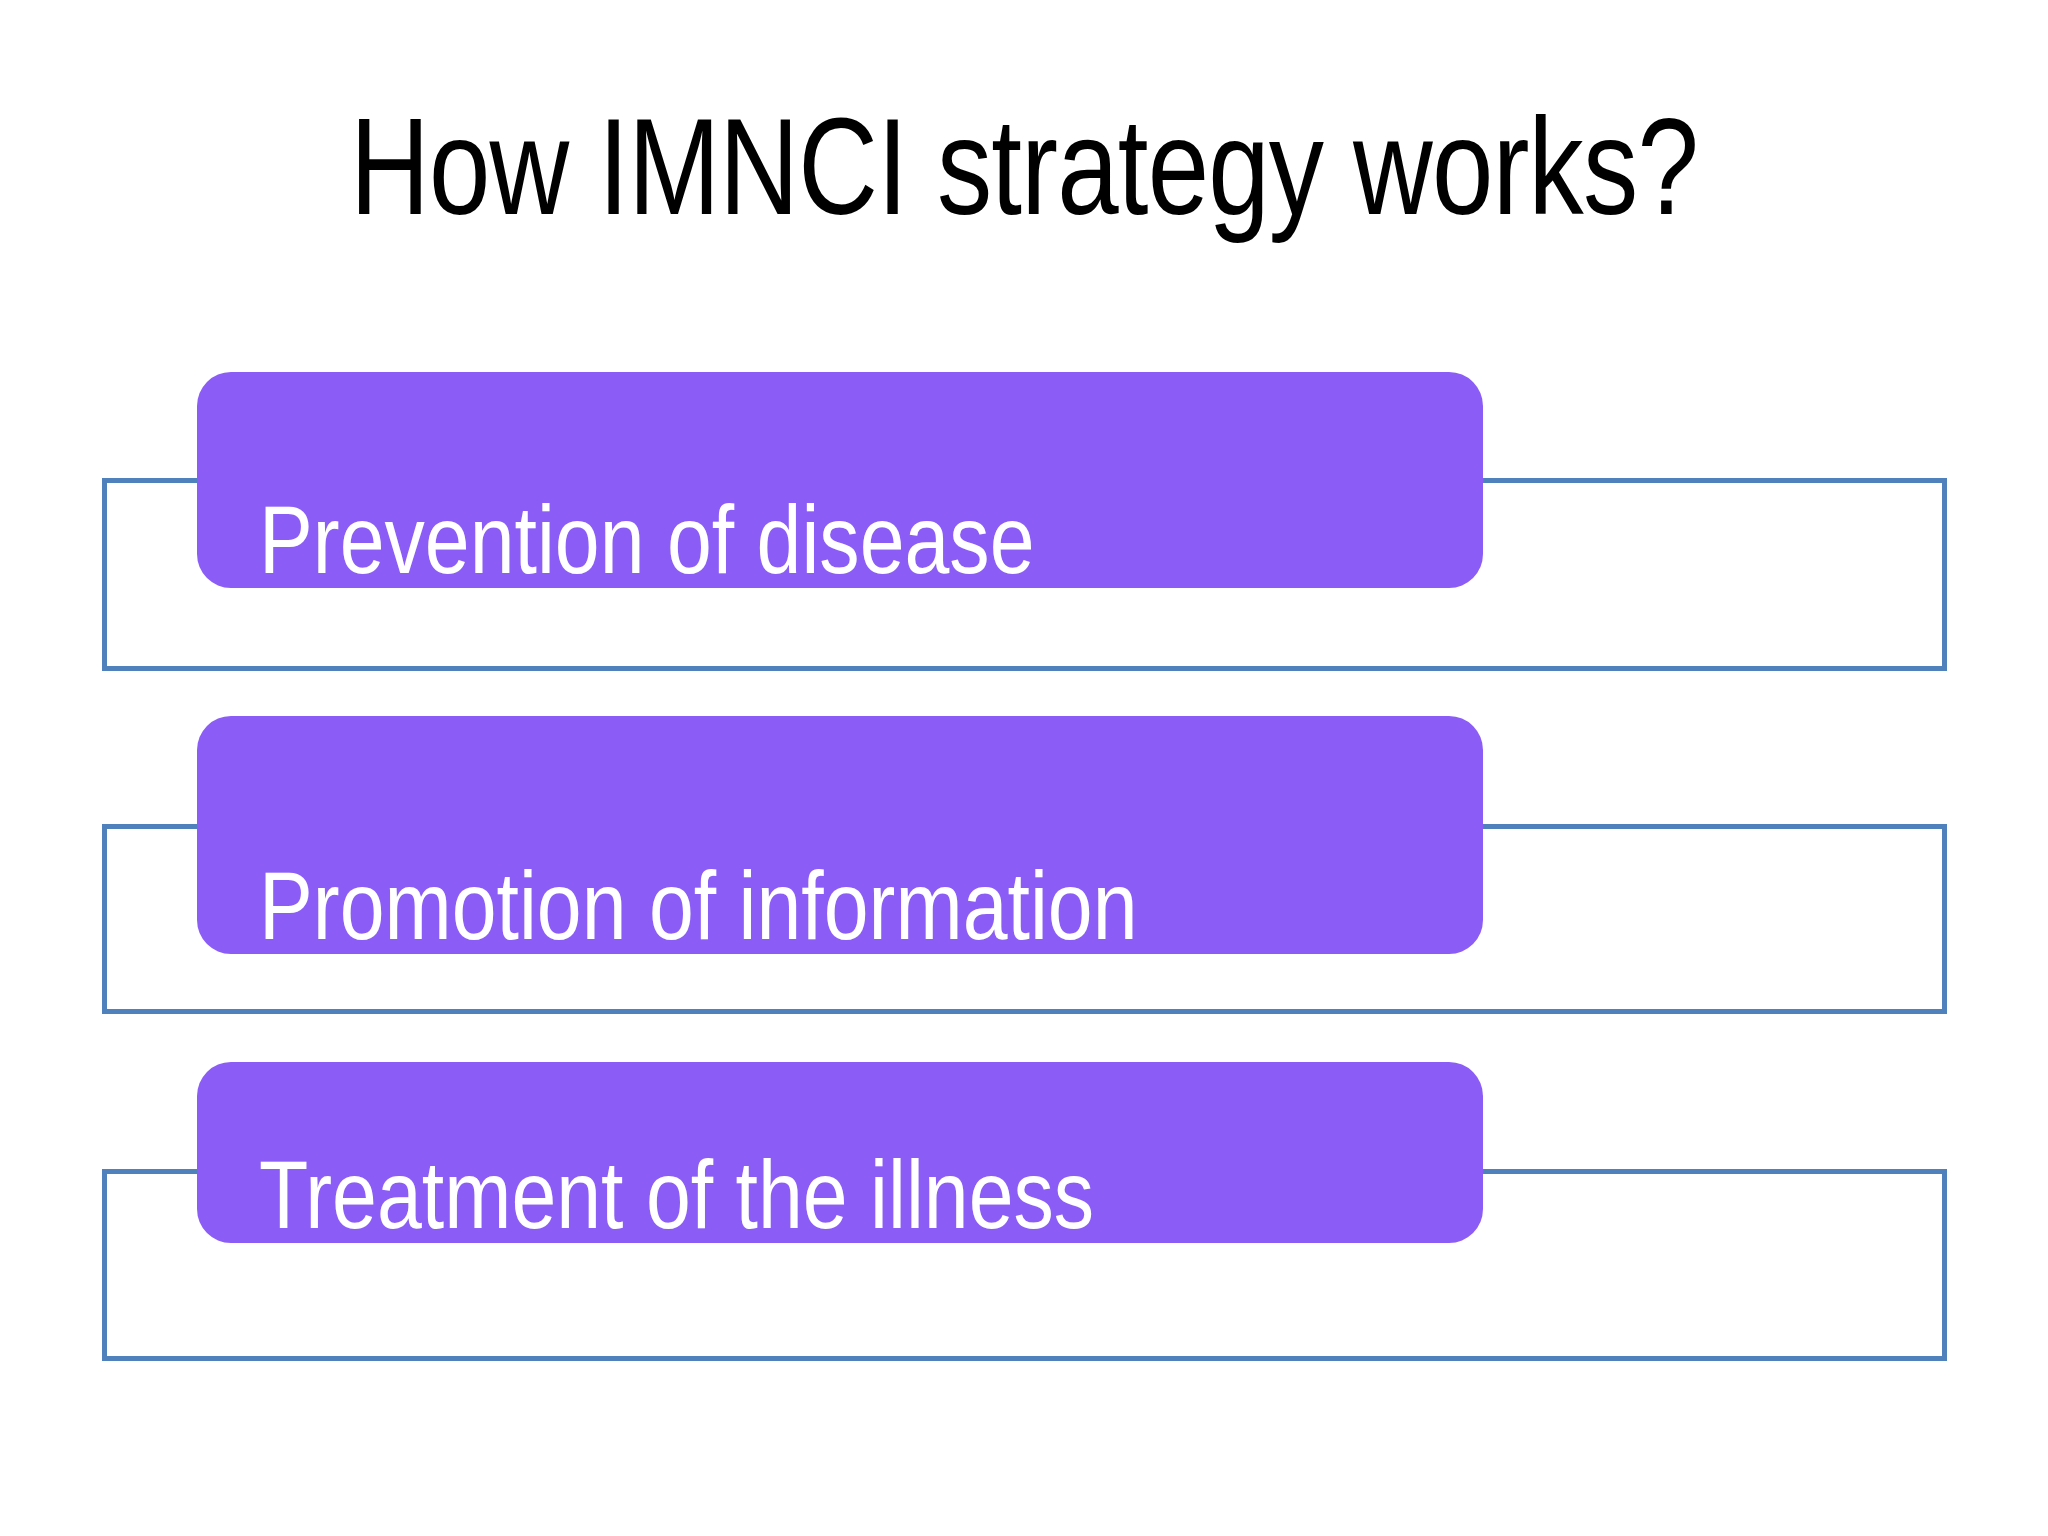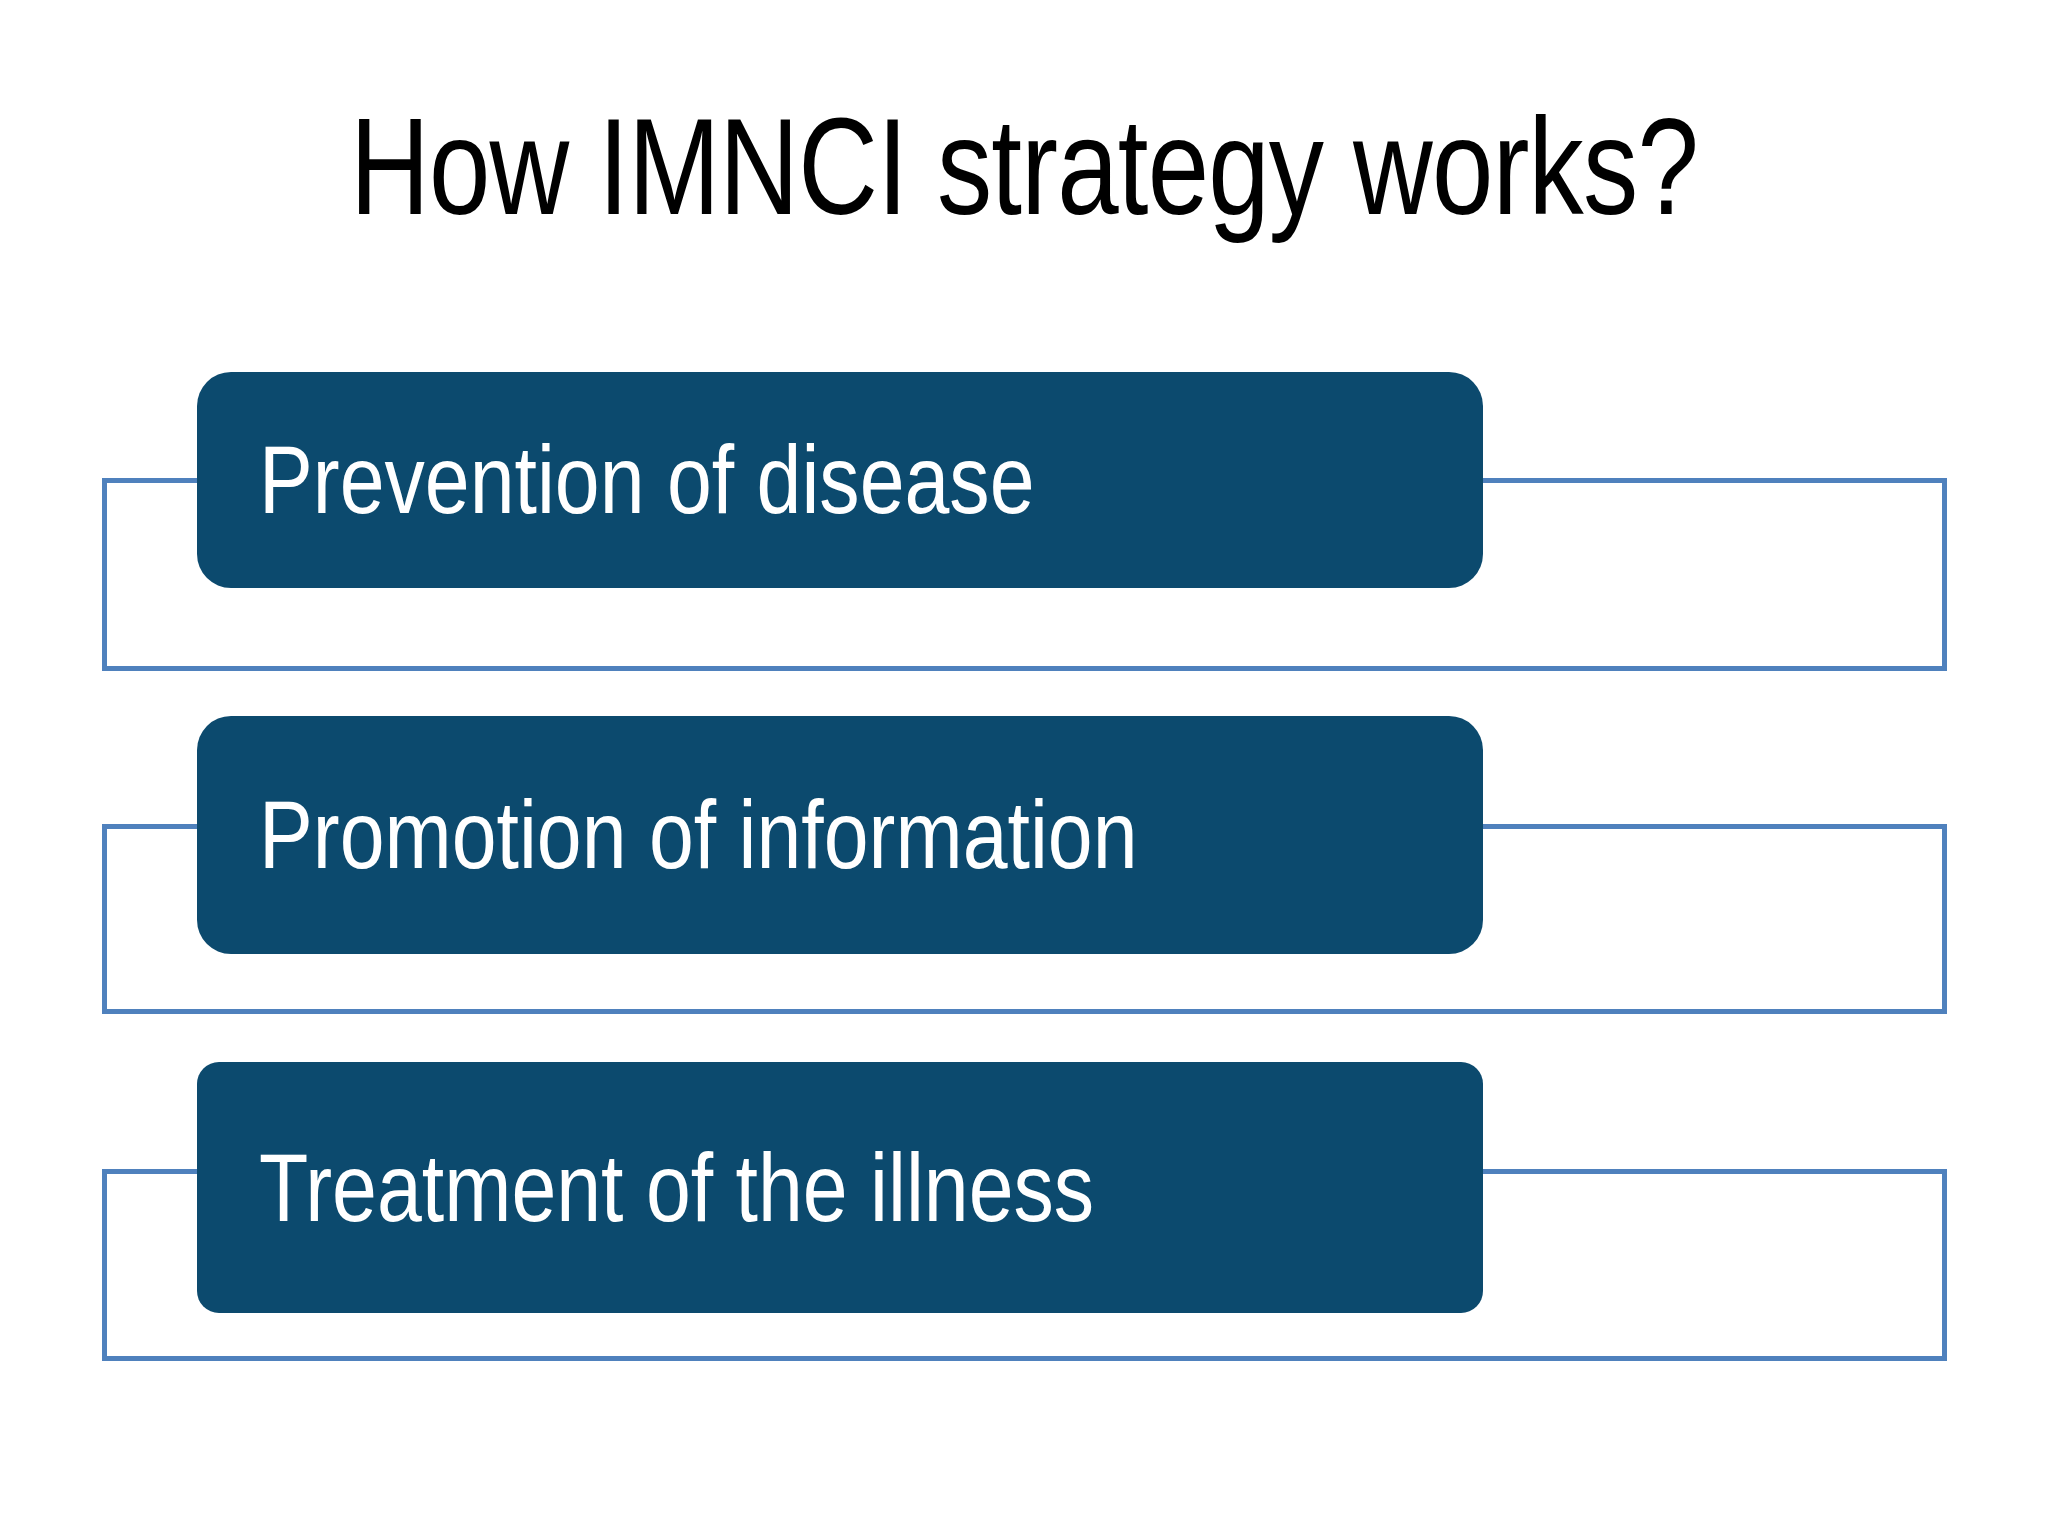--- a/index.html
+++ b/index.html
@@ -55,24 +55,24 @@
     border: 5px solid #4F81BD;
     background: transparent;
   }
 
   
   .chip {
     position: absolute;
     box-sizing: border-box;
     left: 197px;
     width: 1286px;
-    background: #0c4a6e;
+    background: #8b5cf6;
     border-radius: 34px;
     display: flex;
-    align-items: center;
+    align-items: flex-end;
     padding-left: 62px;
   }
 
   .chip-label {
     color: #FFFFFF;
     font-family: "Liberation Sans Narrow", "Liberation Sans", "DejaVu Sans", sans-serif;
     font-size: 96px;
     line-height: 1.0;
     font-weight: 400;
     white-space: nowrap;
@@ -83,21 +83,21 @@
   
   #row-1 .outline-box { top: 478px;  height: 193px; }
   #row-1 .chip        { top: 372px;  height: 216px; }
 
   
   #row-2 .outline-box { top: 824px;  height: 190px; }
   #row-2 .chip        { top: 716px;  height: 238px; }
 
   
   #row-3 .outline-box { top: 1169px; height: 192px; }
-  #row-3 .chip        { top: 1062px; height: 251px; border-radius: 22px; }
+  #row-3 .chip        { top: 1062px; height: 181px; }
 </style>
 </head>
 <body>
 
 <div id="slide">
 
   <div class="slide-title">How IMNCI strategy works?</div>
 
   <div class="row" id="row-1">
     <div class="outline-box"></div>

